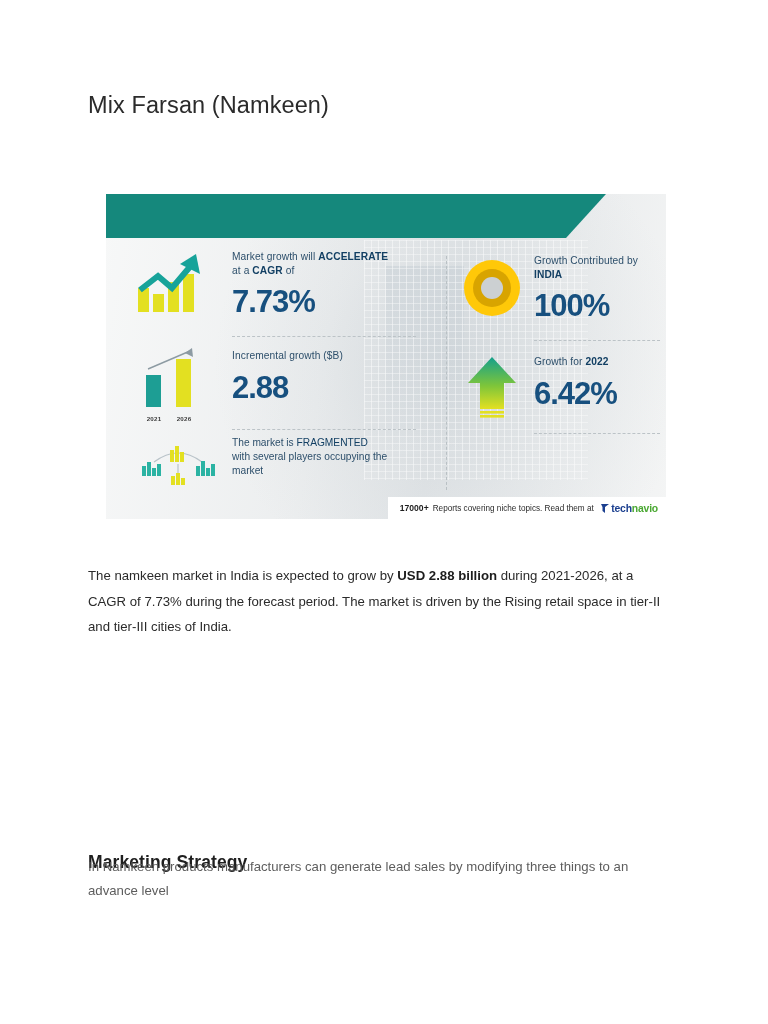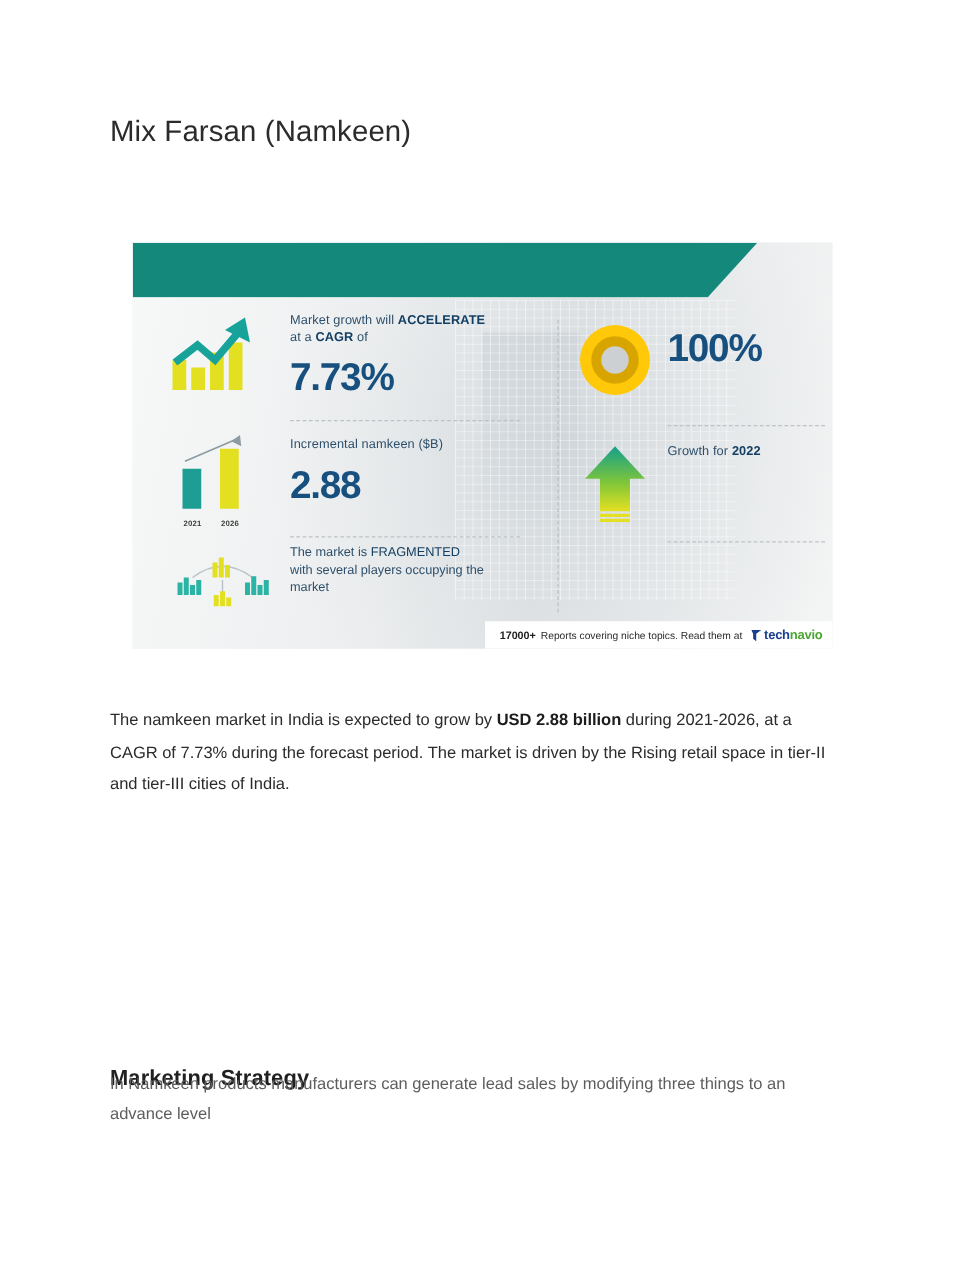--- a/index.html
+++ b/index.html
@@ -273,21 +273,21 @@
               <polygon points="54,3 55,12 47,8" fill="#8d9ba3"></polygon>
               <rect x="8" y="30" width="15" height="32" fill="#1d9e94"></rect>
               <rect x="38" y="14" width="15" height="48" fill="#e3e021"></rect>
             </svg>
             <div style="position:relative;width:66px;">
               <div class="bar-label" style="position:absolute;left:4px;top:-6px;width:24px;">2021</div>
               <div class="bar-label" style="position:absolute;left:34px;top:-6px;width:24px;">2026</div>
             </div>
           </div>
           <div class="stat-text" style="margin-left:108px;padding-top:12px;">
-            <div class="kicker">Incremental namkeen ($B)</div>
+            <div class="kicker">Incremental growth ($B)</div>
             <div class="bignum bignum-lg" style="margin-top:9px;">2.88</div>
           </div>
         </div>
 
         <div class="stat-sep" style="margin-left:108px;"></div>
 
         <div class="stat" style="height:62px;">
           <div class="stat-icon" style="top:12px;left:14px;">
             <svg width="82" height="48" viewBox="0 0 82 48">
               <path d="M16 20 Q40 2 64 20" fill="none" stroke="#b9c3c9" stroke-width="1.2"></path>
@@ -329,20 +329,24 @@
 
         <div class="stat" style="height:96px;">
           <div class="stat-icon" style="top:12px;left:-14px;">
             <svg width="64" height="64" viewBox="0 0 64 64">
               <circle cx="32" cy="32" r="28" fill="#ffc808"></circle>
               <circle cx="32" cy="32" r="19" fill="#d8a400"></circle>
               <circle cx="32" cy="32" r="11" fill="#ccd0d2"></circle>
             </svg>
           </div>
           <div class="stat-text" style="margin-left:60px;padding-top:10px;">
+            <div class="kicker">
+              <span>Growth Contributed by</span><br>
+              <b>INDIA</b>
+            </div>
             <div class="bignum bignum-lg" style="margin-top:9px;">100%</div>
           </div>
         </div>
 
         <div class="stat-sep" style="margin-left:60px;"></div>
 
         <div class="stat" style="height:92px;">
           <div class="stat-icon" style="top:14px;left:-10px;">
             <svg width="56" height="66" viewBox="0 0 56 66">
               <defs>
@@ -354,20 +358,21 @@
               </defs>
               <polygon points="28,2 52,28 40,28 40,54 16,54 16,28 4,28" fill="url(#arrowGrad)"></polygon>
               <rect x="16" y="56" width="24" height="2.6" fill="#e3e021"></rect>
               <rect x="16" y="60" width="24" height="2.6" fill="#e3e021"></rect>
             </svg>
           </div>
           <div class="stat-text" style="margin-left:60px;padding-top:14px;">
             <div class="kicker">
               <span>Growth for </span><b>2022</b>
             </div>
+            <div class="bignum bignum-lg" style="margin-top:9px;">6.42%</div>
           </div>
         </div>
 
         <div class="stat-sep" style="margin-left:60px;"></div>
       </div>
     </div>
 
     <div class="info-footer">
       <span class="footer-count">17000+</span>
       <span class="footer-note">Reports covering niche topics. Read them at</span>

